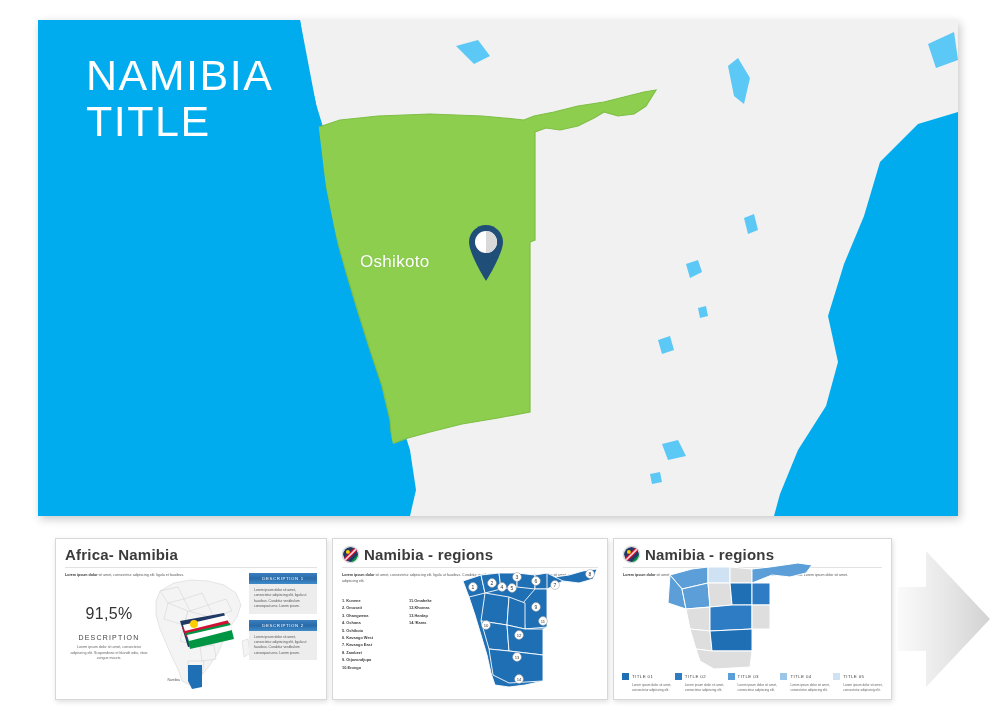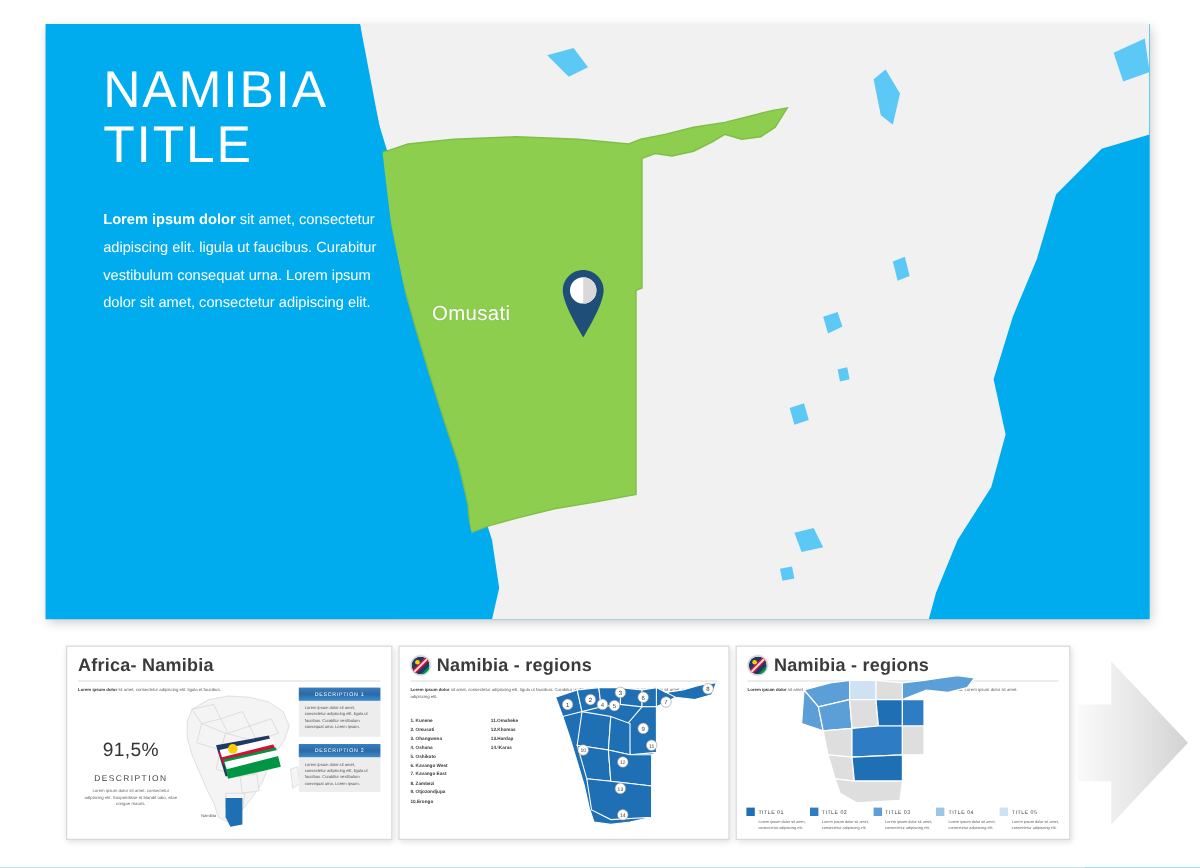--- a/index.html
+++ b/index.html
@@ -53,21 +53,21 @@
   .th-flag{width:15px;height:15px;border-radius:50%;flex:none;overflow:hidden;
     border:1px solid #cfcfcf;box-shadow:0 0 1px rgba(0,0,0,.3);}
   .th-flag svg{display:block;width:100%;height:100%;}
   .th-title{font-size:15px;color:#3b3b3b;font-weight:700;letter-spacing:.2px;}
   .th-rule{height:1px;background:#e2e2e2;margin:2px 9px 0 9px;}
 
   .th-lead{font-size:3.6px;line-height:6px;color:#5a5a5a;padding:4px 9px 0 9px;}
   .th-lead b{font-weight:700;color:#333;}
 
   
-  .t1-left{position:absolute;left:14px;top:78px;width:78px;text-align:center;}
+  .t1-left{position:absolute;left:14px;top:66px;width:78px;text-align:center;}
   .t1-pct{font-size:16px;color:#333;font-weight:400;letter-spacing:.3px;}
   .t1-desc-h{font-size:7px;color:#444;letter-spacing:1.2px;margin-top:11px;}
   .t1-desc-b{font-size:3.6px;line-height:5.6px;color:#666;margin-top:4px;}
   .t1-africa{position:absolute;left:88px;top:30px;width:110px;height:125px;}
   .t1-africa svg{display:block;width:100%;height:100%;}
   .t1-boxes{position:absolute;right:9px;top:34px;width:68px;}
   .t1-box{background:#ededed;margin-bottom:6px;padding-bottom:4px;}
   .t1-box-h{
     background:linear-gradient(180deg,#3a7fc1 0%,#2a6aa8 50%,#3f8ccb 100%);
     color:#fff;font-size:4.4px;letter-spacing:.6px;text-align:center;padding:3px 0;
@@ -136,26 +136,23 @@
           M262,0 L278,84 L288,168 L300,226 L316,286 L332,338 L348,396
           L356,428 L340,440 L318,452 L300,468 L288,496 L0,496 L0,0 Z"></path>
       </svg>
     </div>
 
     <div class="title-block">
       <h1 class="slide-title">
         <span>NAMIBIA</span>
         <span class="l2">TITLE</span>
       </h1>
-      <p class="slide-body">
-        <b>Lorem ipsum dolor</b><span> sit amet, consectetur adipiscing elit. ligula ut faucibus. Curabitur vestibulum consequat urna. Lorem ipsum dolor sit amet, consectetur adipiscing elit.</span>
-      </p>
-    </div>
-
-    <div class="city-label">Omusati</div>
+    </div>
+
+    <div class="city-label">Oshikoto</div>
 
     <div class="pin">
       <svg viewBox="0 0 40 58">
         <path fill="#1F4E79" d="M20 1C10.6 1 3 8.6 3 18c0 12 17 39 17 39s17-27 17-39c0-9.4-7.6-17-17-17z"></path>
         <circle cx="20" cy="18" r="11" fill="#FFFFFF"></circle>
         <path d="M20 7a11 11 0 0 1 0 22z" fill="#D9D9D9"></path>
       </svg>
     </div>
   </div>
 

